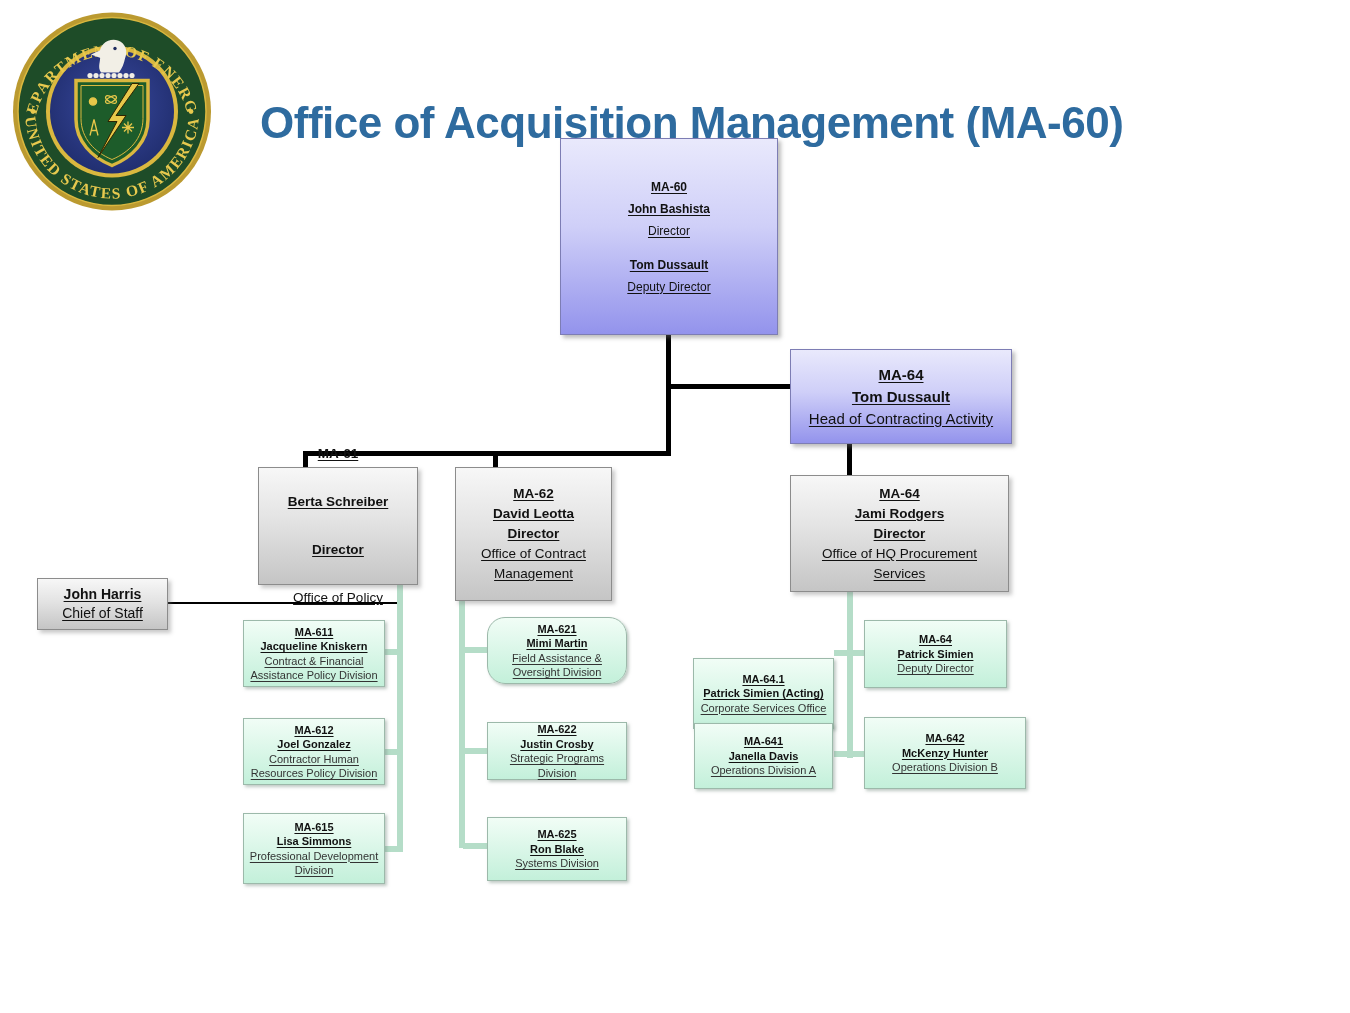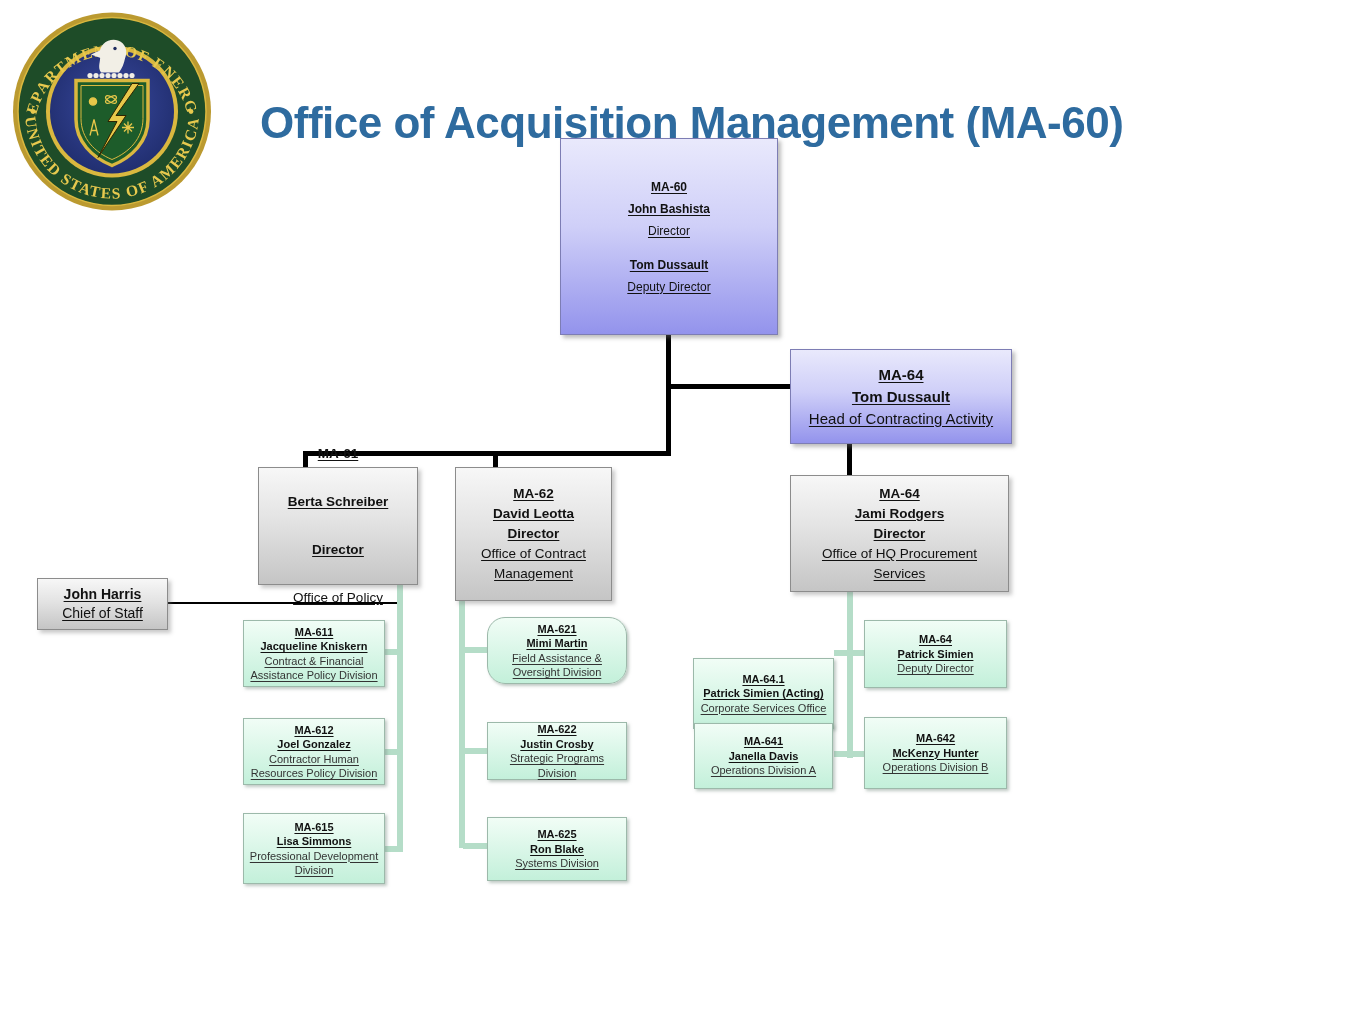--- a/index.html
+++ b/index.html
@@ -199,19 +199,19 @@
   <div class="box green" style="left:864px;top:620px;width:143px;height:68px;">
     <div class="b">MA-64</div>
     <div class="b">Patrick Simien</div>
     <div class="org-sub">Deputy Director</div>
   </div>
   <div class="box green" style="left:694px;top:723px;width:139px;height:66px;">
     <div class="b">MA-641</div>
     <div class="b">Janella Davis</div>
     <div class="org-sub">Operations Division A</div>
   </div>
-  <div class="box green" style="left:864px;top:717px;width:143px;height:72px;">
+  <div class="box green" style="left:864px;top:717px;width:162px;height:72px;">
     <div class="b">MA-642</div>
     <div class="b">McKenzy Hunter</div>
     <div class="org-sub">Operations Division B</div>
   </div>
 
 </div>
 
 </body></html>

